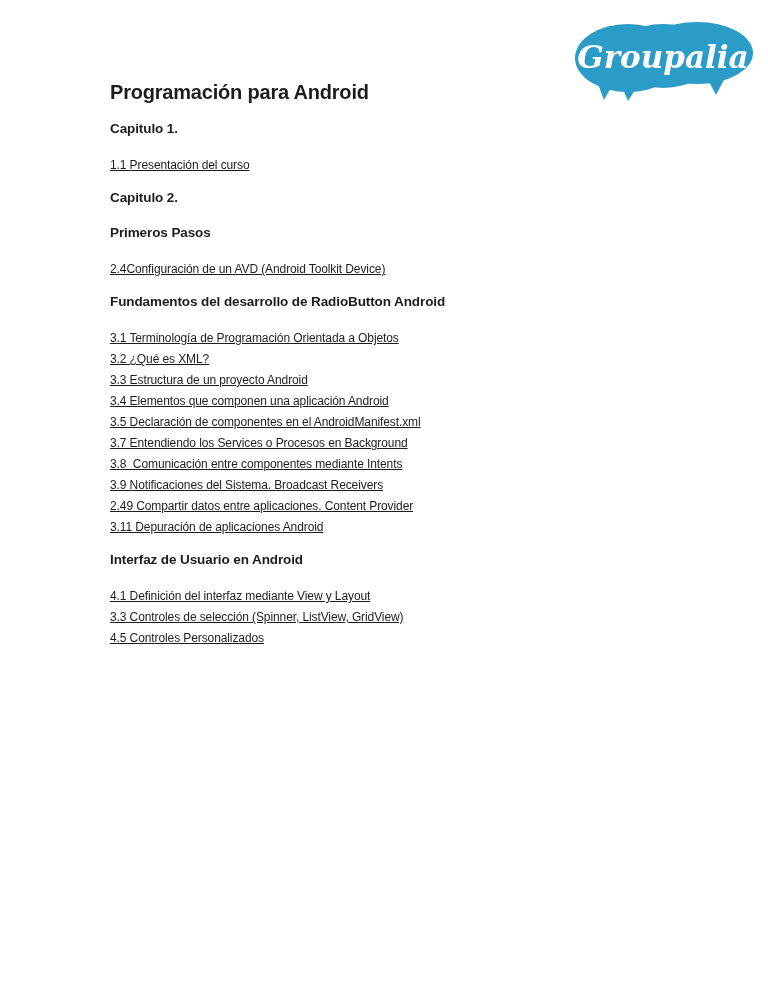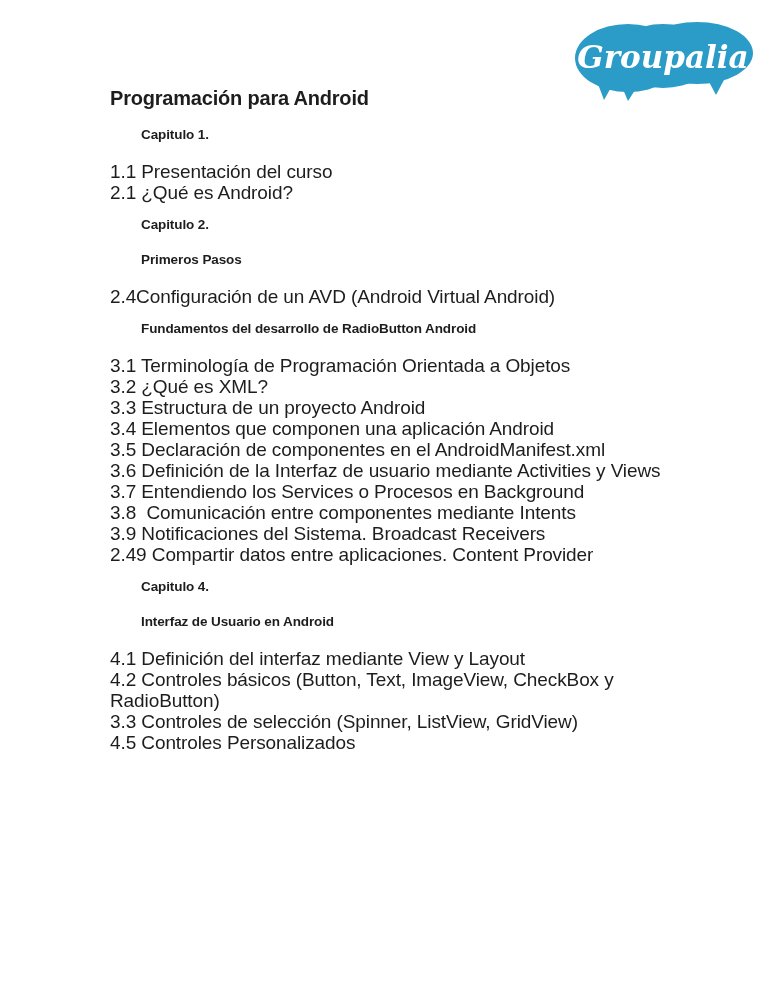--- a/index.html
+++ b/index.html
@@ -17,44 +17,44 @@
   .logo {
     position: absolute;
     top: 14px;
     right: 12px;
     width: 186px;
     height: 88px;
   }
   .content {
     position: absolute;
     left: 110px;
-    top: 86px;
+    top: 80px;
     width: 580px;
   }
   .doc-title {
     font-size: 20px;
     font-weight: bold;
     line-height: 24px;
     letter-spacing: -0.2px;
     margin-bottom: 16px;
   }
   .chapter, .section-heading {
     font-size: 13.5px;
     font-weight: bold;
     line-height: 17px;
     margin-bottom: 18px;
     letter-spacing: -0.1px;
-    margin-left: 31px;
   }
   .item-group { margin-bottom: 13px; }
   .item-line {
-    font-size: 19px;
+    font-size: 12px;
     line-height: 21px;
     letter-spacing: -0.1px;
     white-space: pre-wrap;
+    text-decoration: underline;
   }
 </style>
 </head>
 <body>
 
 <div class="page">
 
   <svg class="logo" viewBox="0 0 186 88" xmlns="http://www.w3.org/2000/svg" aria-hidden="true">
     <g fill="#2b9bc7">
       <ellipse cx="58" cy="44" rx="53" ry="34"></ellipse>
@@ -68,53 +68,50 @@
   </svg>
 
   <div class="content">
 
     <h1 class="doc-title">Programación para Android</h1>
 
     <section>
       <p class="chapter">Capitulo 1.</p>
       <div class="item-group">
         <p class="item-line">1.1 Presentación del curso</p>
-        <p class="item-line">2.1 ¿Qué es Android?</p>
       </div>
     </section>
 
     <section>
       <p class="chapter">Capitulo 2.</p>
       <p class="section-heading">Primeros Pasos</p>
       <div class="item-group">
-        <p class="item-line">2.4Configuración de un AVD (Android Virtual Android)</p>
+        <p class="item-line">2.4Configuración de un AVD (Android Toolkit Device)</p>
       </div>
     </section>
 
     <section>
       <p class="section-heading">Fundamentos del desarrollo de RadioButton Android</p>
       <div class="item-group">
         <p class="item-line">3.1 Terminología de Programación Orientada a Objetos</p>
         <p class="item-line">3.2 ¿Qué es XML?</p>
         <p class="item-line">3.3 Estructura de un proyecto Android</p>
         <p class="item-line">3.4 Elementos que componen una aplicación Android</p>
         <p class="item-line">3.5 Declaración de componentes en el AndroidManifest.xml</p>
-        <p class="item-line">3.6 Definición de la Interfaz de usuario mediante Activities y Views</p>
         <p class="item-line">3.7 Entendiendo los Services o Procesos en Background</p>
         <p class="item-line">3.8  Comunicación entre componentes mediante Intents</p>
         <p class="item-line">3.9 Notificaciones del Sistema. Broadcast Receivers</p>
         <p class="item-line">2.49 Compartir datos entre aplicaciones. Content Provider</p>
+        <p class="item-line">3.11 Depuración de aplicaciones Android</p>
       </div>
     </section>
 
     <section>
-      <p class="chapter">Capitulo 4.</p>
       <p class="section-heading">Interfaz de Usuario en Android</p>
       <div class="item-group">
         <p class="item-line">4.1 Definición del interfaz mediante View y Layout</p>
-        <p class="item-line">4.2 Controles básicos (Button, Text, ImageView, CheckBox y RadioButton)</p>
         <p class="item-line">3.3 Controles de selección (Spinner, ListView, GridView)</p>
         <p class="item-line">4.5 Controles Personalizados</p>
       </div>
     </section>
 
   </div>
 </div>
 
 </body></html>

